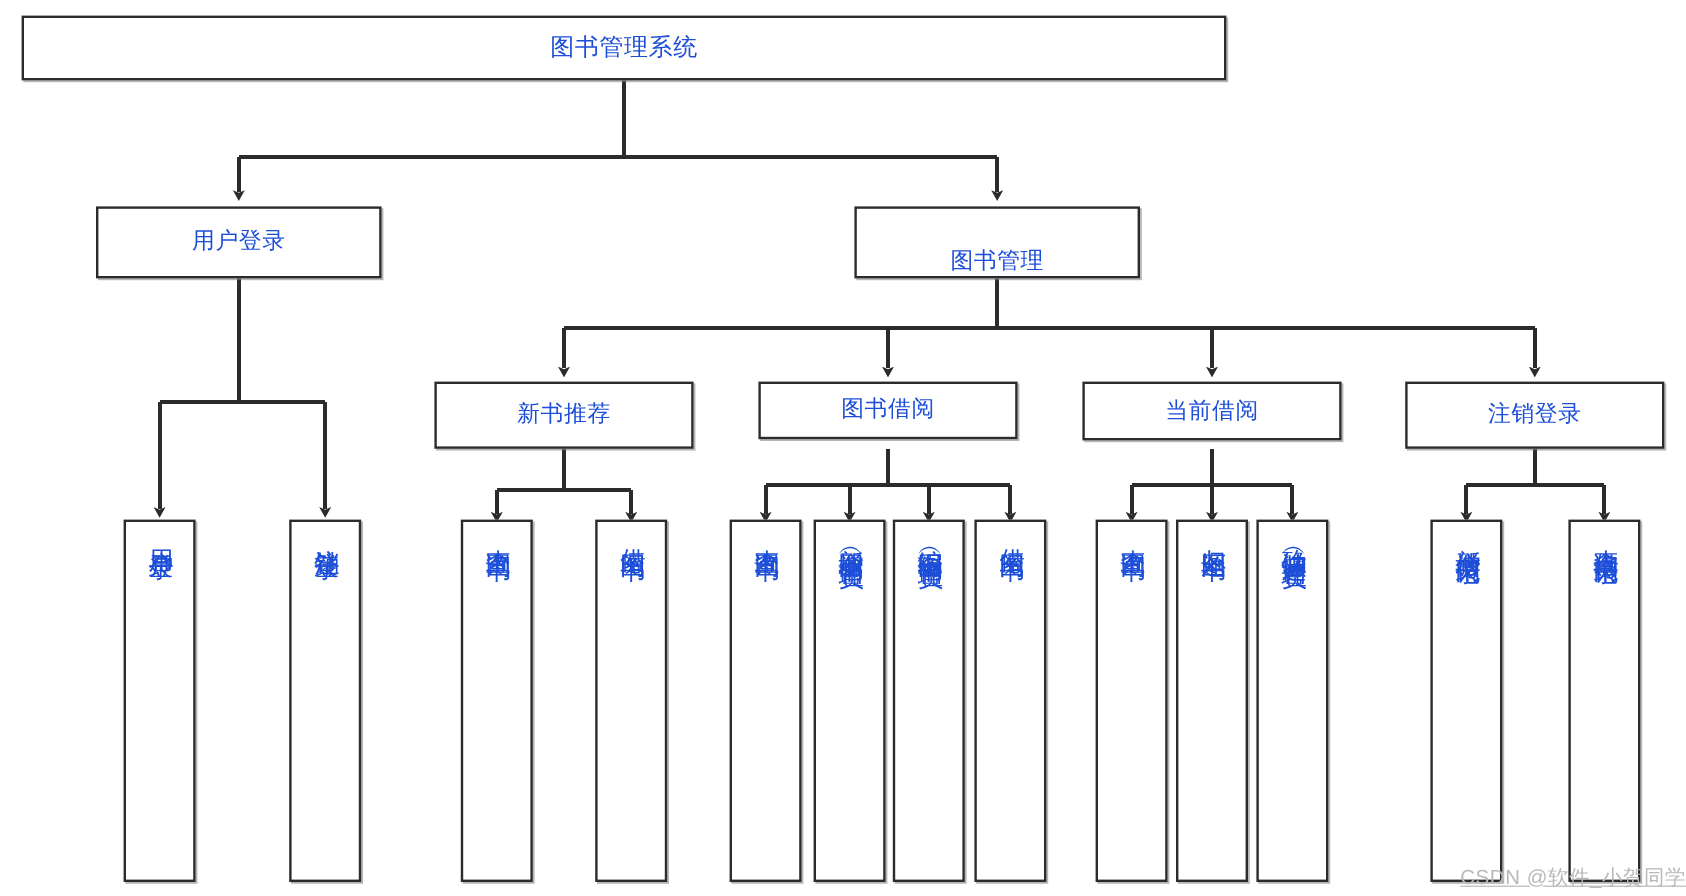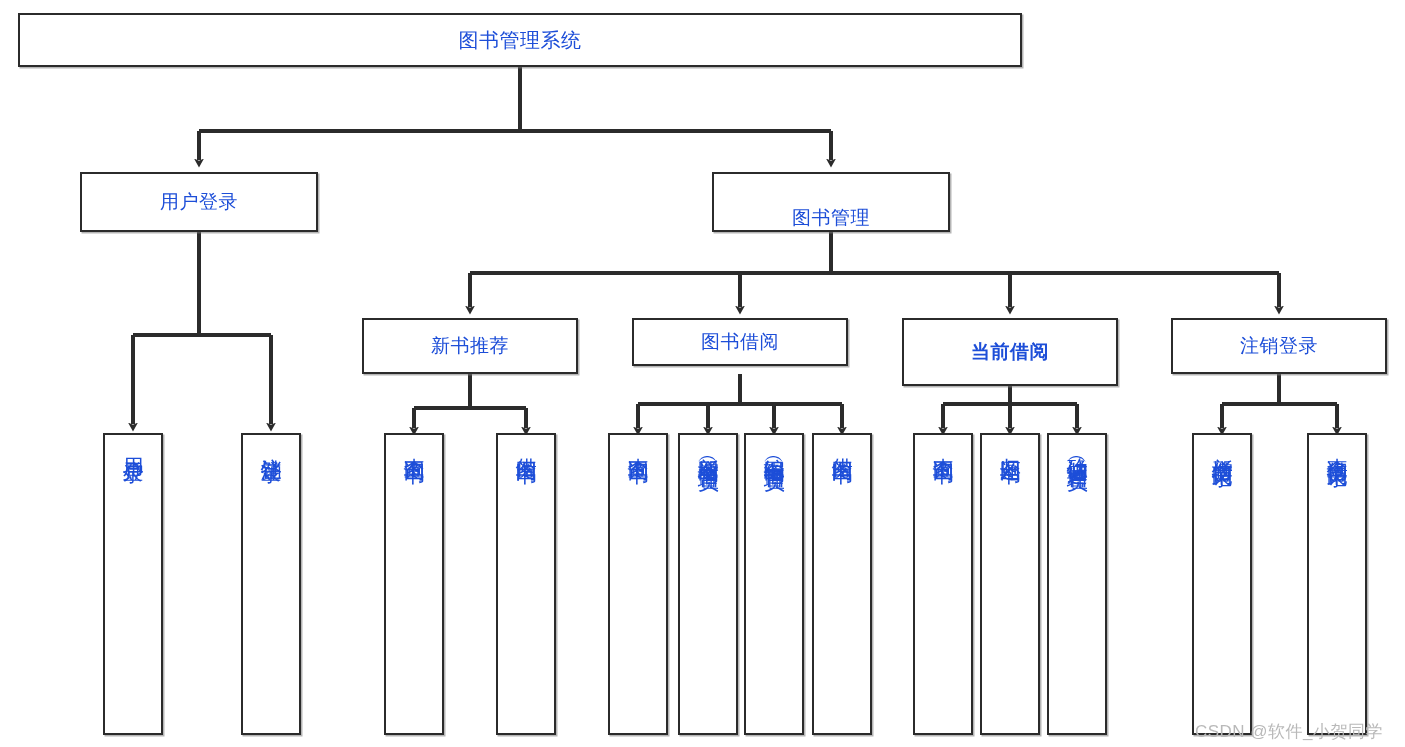--- a/index.html
+++ b/index.html
@@ -48,27 +48,28 @@
     writing-mode:vertical-rl;
     text-orientation:upright;
     font-size:21px;
     line-height:1.08;
     letter-spacing:2px;
     white-space:nowrap;
     -webkit-text-orientation:upright;
   }
   #watermark{
     position:absolute;
-    right:22px;
+    right:0;
     bottom:4px;
     font-size:17px;
     color:#b9b9b9;
     letter-spacing:.5px;
     white-space:nowrap;
     user-select:none;
+    text-decoration:underline;
   }
 </style>
 </head>
 <body>
 
 <div id="canvas">
 
   <svg id="wires" viewBox="0 0 1405 747">
     <defs>
       <marker id="arrow" markerWidth="9" markerHeight="10" refX="1.5" refY="5" orient="auto" markerUnits="userSpaceOnUse">
@@ -129,21 +130,21 @@
   <div class="node" style="left:712px; top:172px; width:238px; height:60px;align-items:flex-end;">
     <span class="lbl">图书管理</span>
   </div>
 
   <div class="node" style="left:362px; top:318px; width:216px; height:56px;">
     <span class="lbl">新书推荐</span>
   </div>
   <div class="node" style="left:632px; top:318px; width:216px; height:48px;">
     <span class="lbl">图书借阅</span>
   </div>
-  <div class="node" style="left:902px; top:318px; width:216px; height:68px;font-weight:bold;">
+  <div class="node" style="left:902px; top:318px; width:216px; height:49px;">
     <span class="lbl">当前借阅</span>
   </div>
   <div class="node" style="left:1171px; top:318px; width:216px; height:56px;">
     <span class="lbl">注销登录</span>
   </div>
 
   <div class="node vert" style="left:103px; top:433px; width:60px; height:302px;">
     <span class="lbl">用户登录</span>
   </div>
   <div class="node vert" style="left:241px; top:433px; width:60px; height:302px;">

